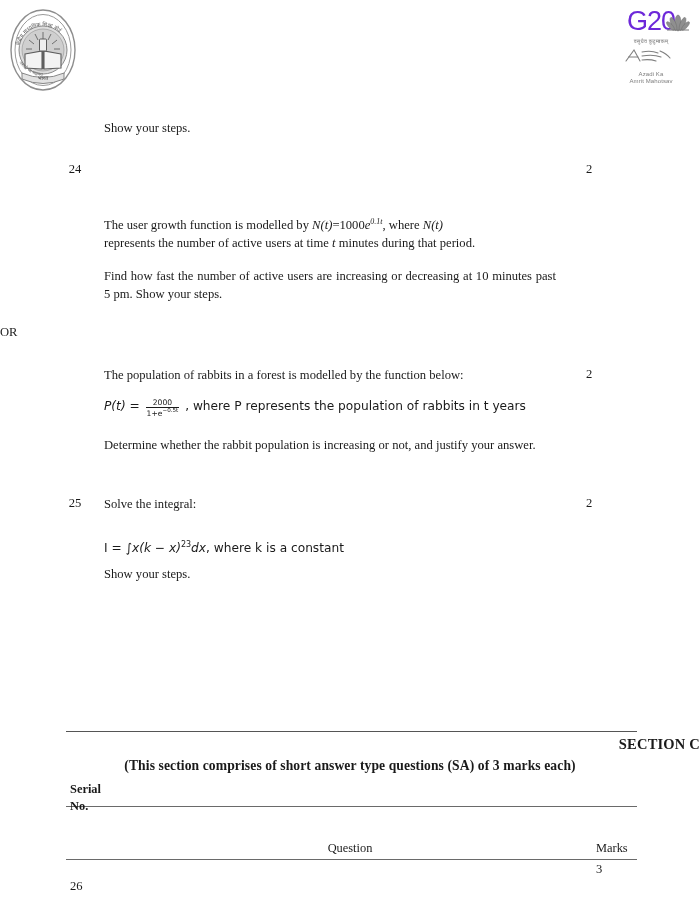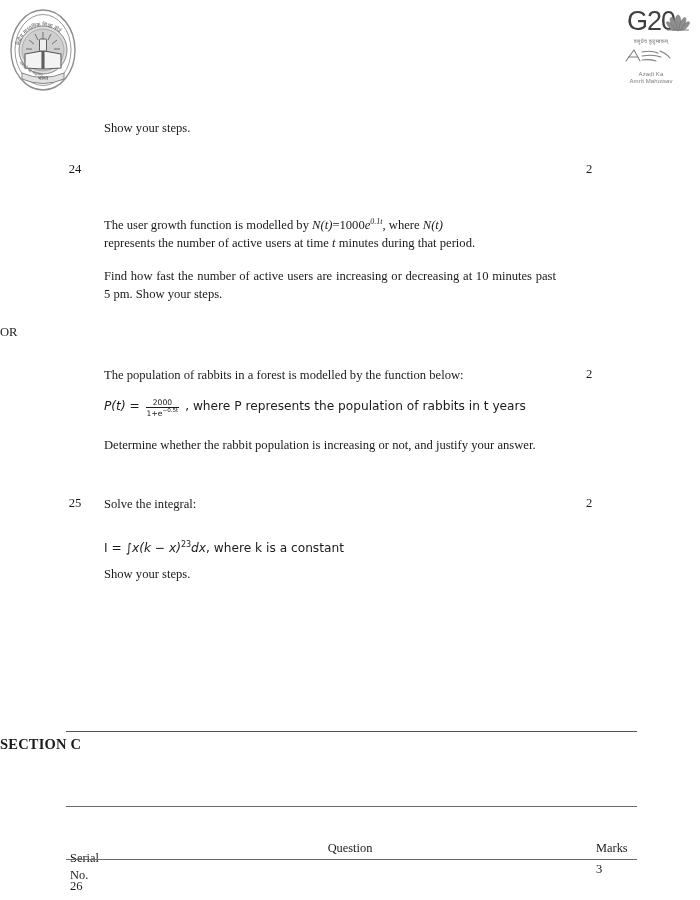--- a/index.html
+++ b/index.html
@@ -32,21 +32,21 @@
     right: 6px;
     top: 8px;
     width: 86px;
     height: 78px;
     text-align: center;
   }
   .g20-wordmark {
     font-family: "Liberation Sans", sans-serif;
     font-size: 27px;
     letter-spacing: -1px;
-    color: #404040;
+    color: #6d28d9;
     line-height: 1;
     display: block;
     position: relative;
     height: 30px;
   }
   .g20-lotus {
     position: absolute;
     right: 4px;
     top: 1px;
     width: 24px;
@@ -145,21 +145,21 @@
     margin: 0;
   }
   .rule.thin {
     border-top-width: 1px;
     border-top-color: #6a6a6a;
   }
   .section-title {
     position: absolute;
     left: 0;
     width: 700px;
-    text-align: left;
+    text-align: right;
     font-weight: bold;
     font-size: 14.5px;
     letter-spacing: .2px;
   }
   .section-sub {
     position: absolute;
     left: 0;
     width: 700px;
     text-align: center;
     font-weight: bold;
@@ -320,23 +320,24 @@
     <span>=</span>
     <span class="ital">∫</span><span class="ital">x(k − x)</span><sup class="exp">23</sup><span class="ital">dx</span><span>, where k is a constant</span>
   </div>
 
   <div class="col-body" style="top:566px;">
     <p class="para">Show your steps.</p>
   </div>
 
   <hr class="rule" style="top:731px;">
   <div class="section-title" style="top:736px;">SECTION C</div>
+  <div class="section-sub" style="top:758px;">(This section comprises of short answer type questions (SA) of 3 marks each)</div>
   <hr class="rule thin" style="top:806px;">
 
-  <div class="th-serial" style="top:850px;">
+  <div class="th-serial" style="top:781px;font-weight:bold;">
     <div>Serial</div>
     <div>No.</div>
   </div>
   <div class="th-question" style="top:841px;">Question</div>
   <div class="th-marks" style="top:841px;">Marks</div>
 
   <hr class="rule thin" style="top:859px;">
 
   <div class="cell-3" style="top:862px;">3</div>
   <div class="cell-26" style="top:879px;">26</div>

